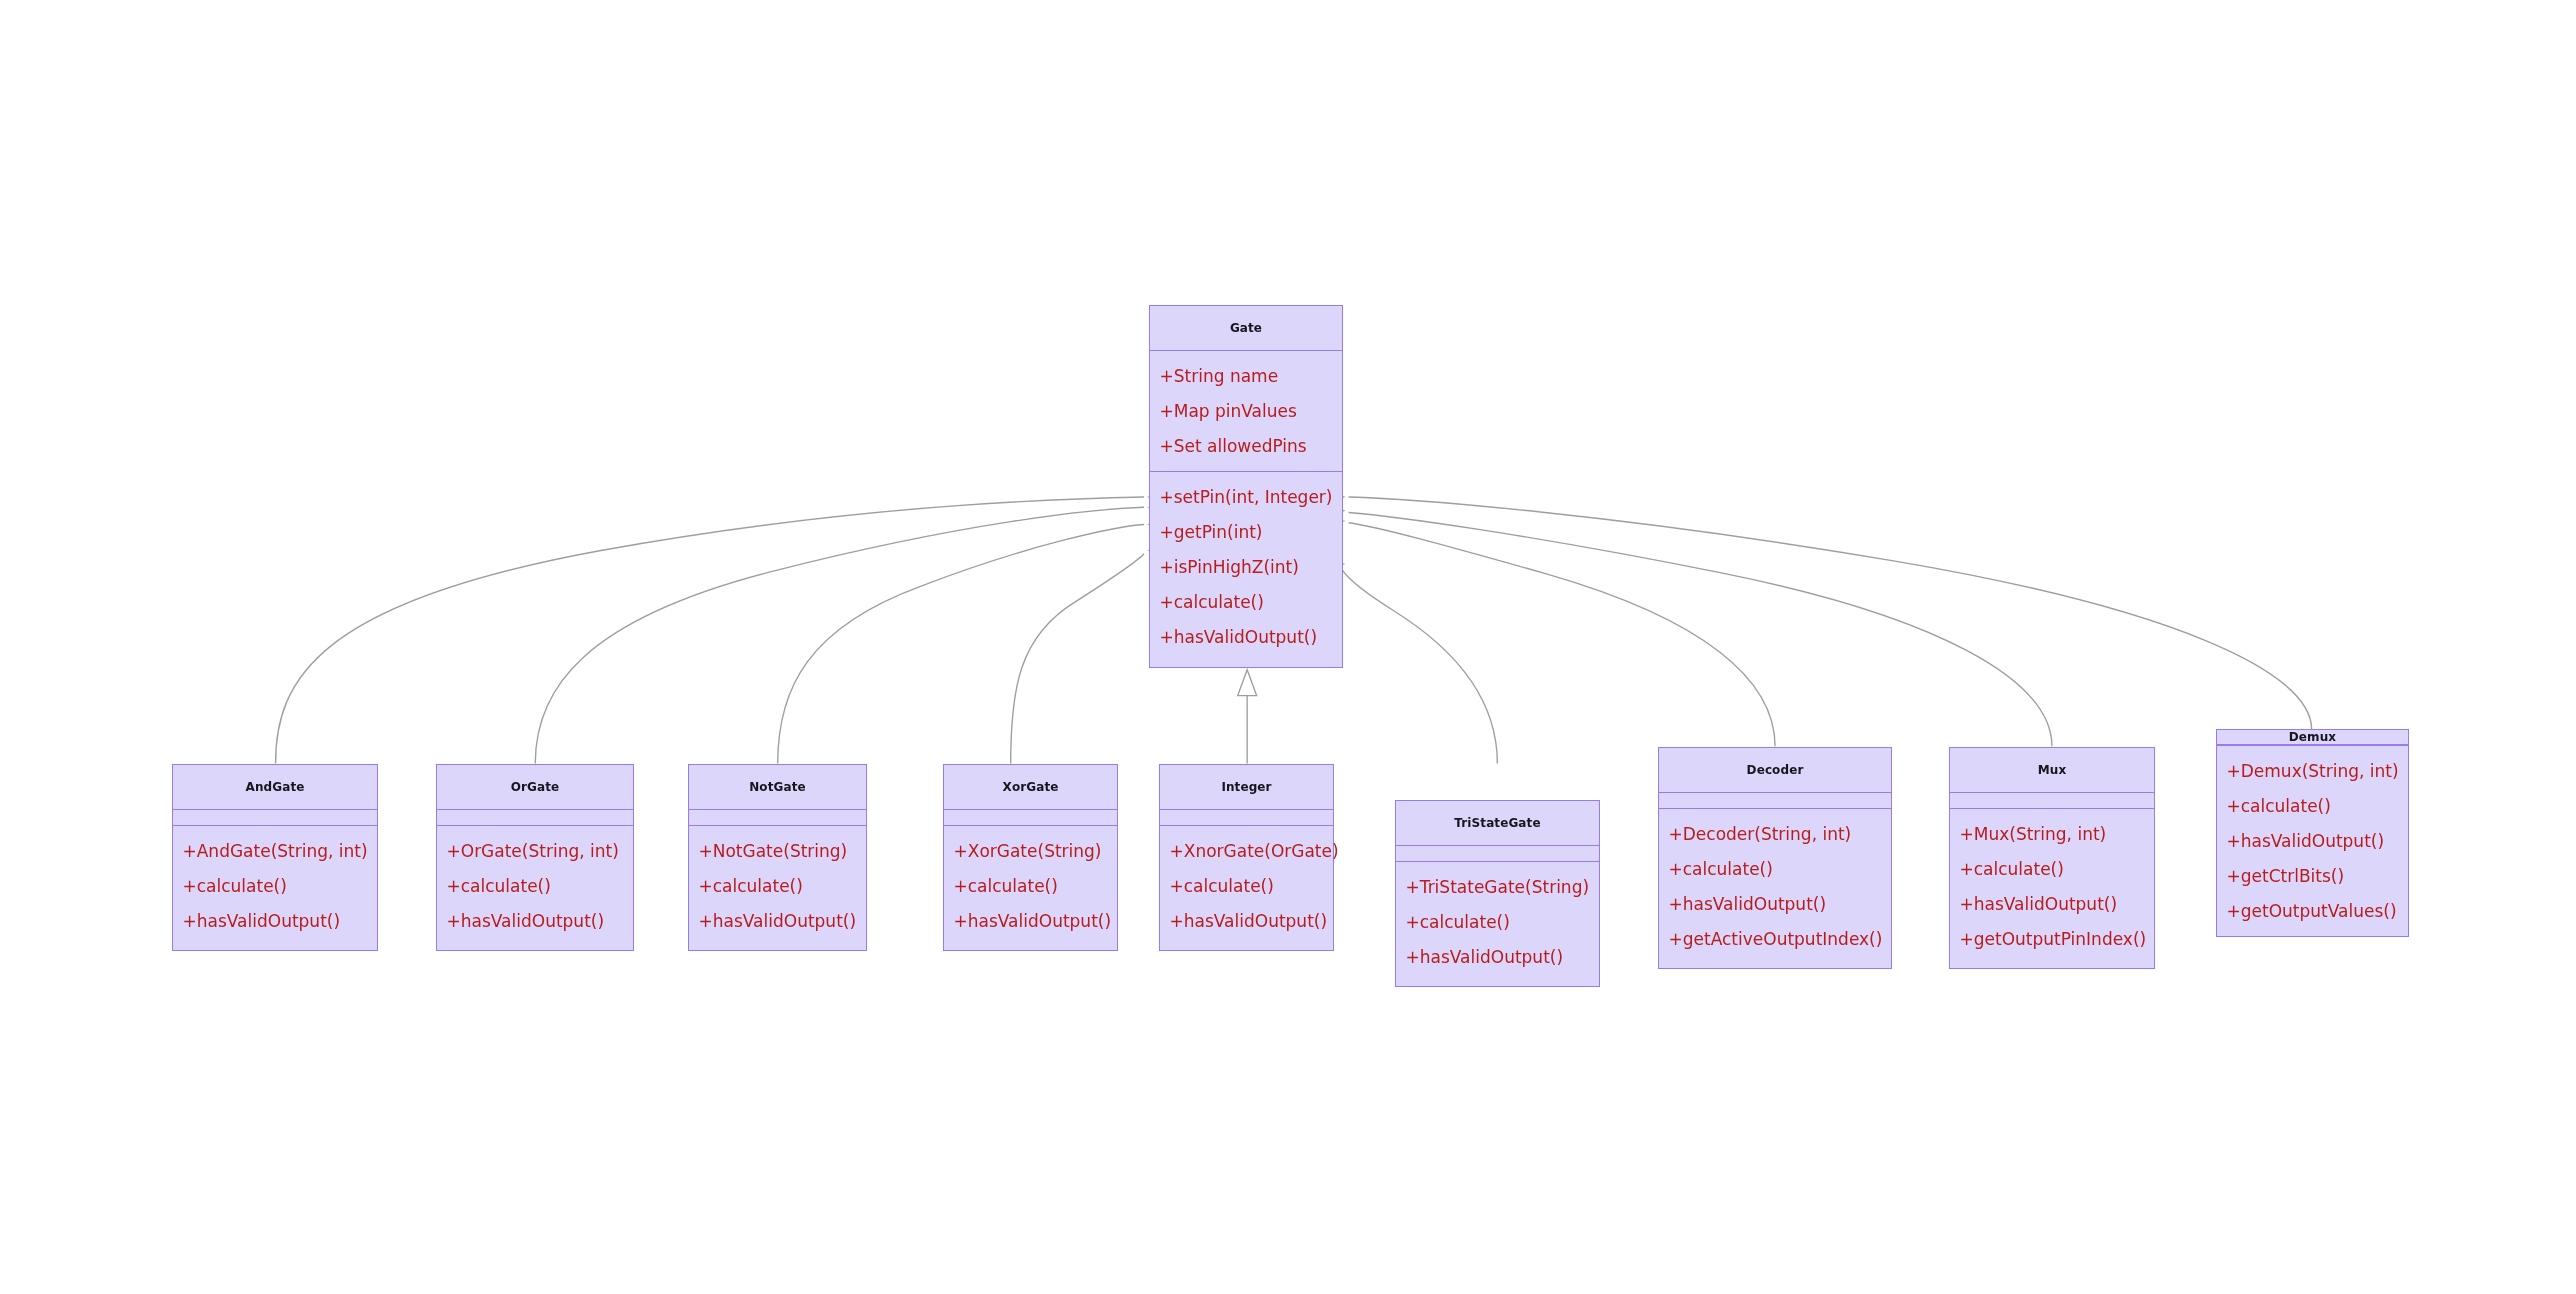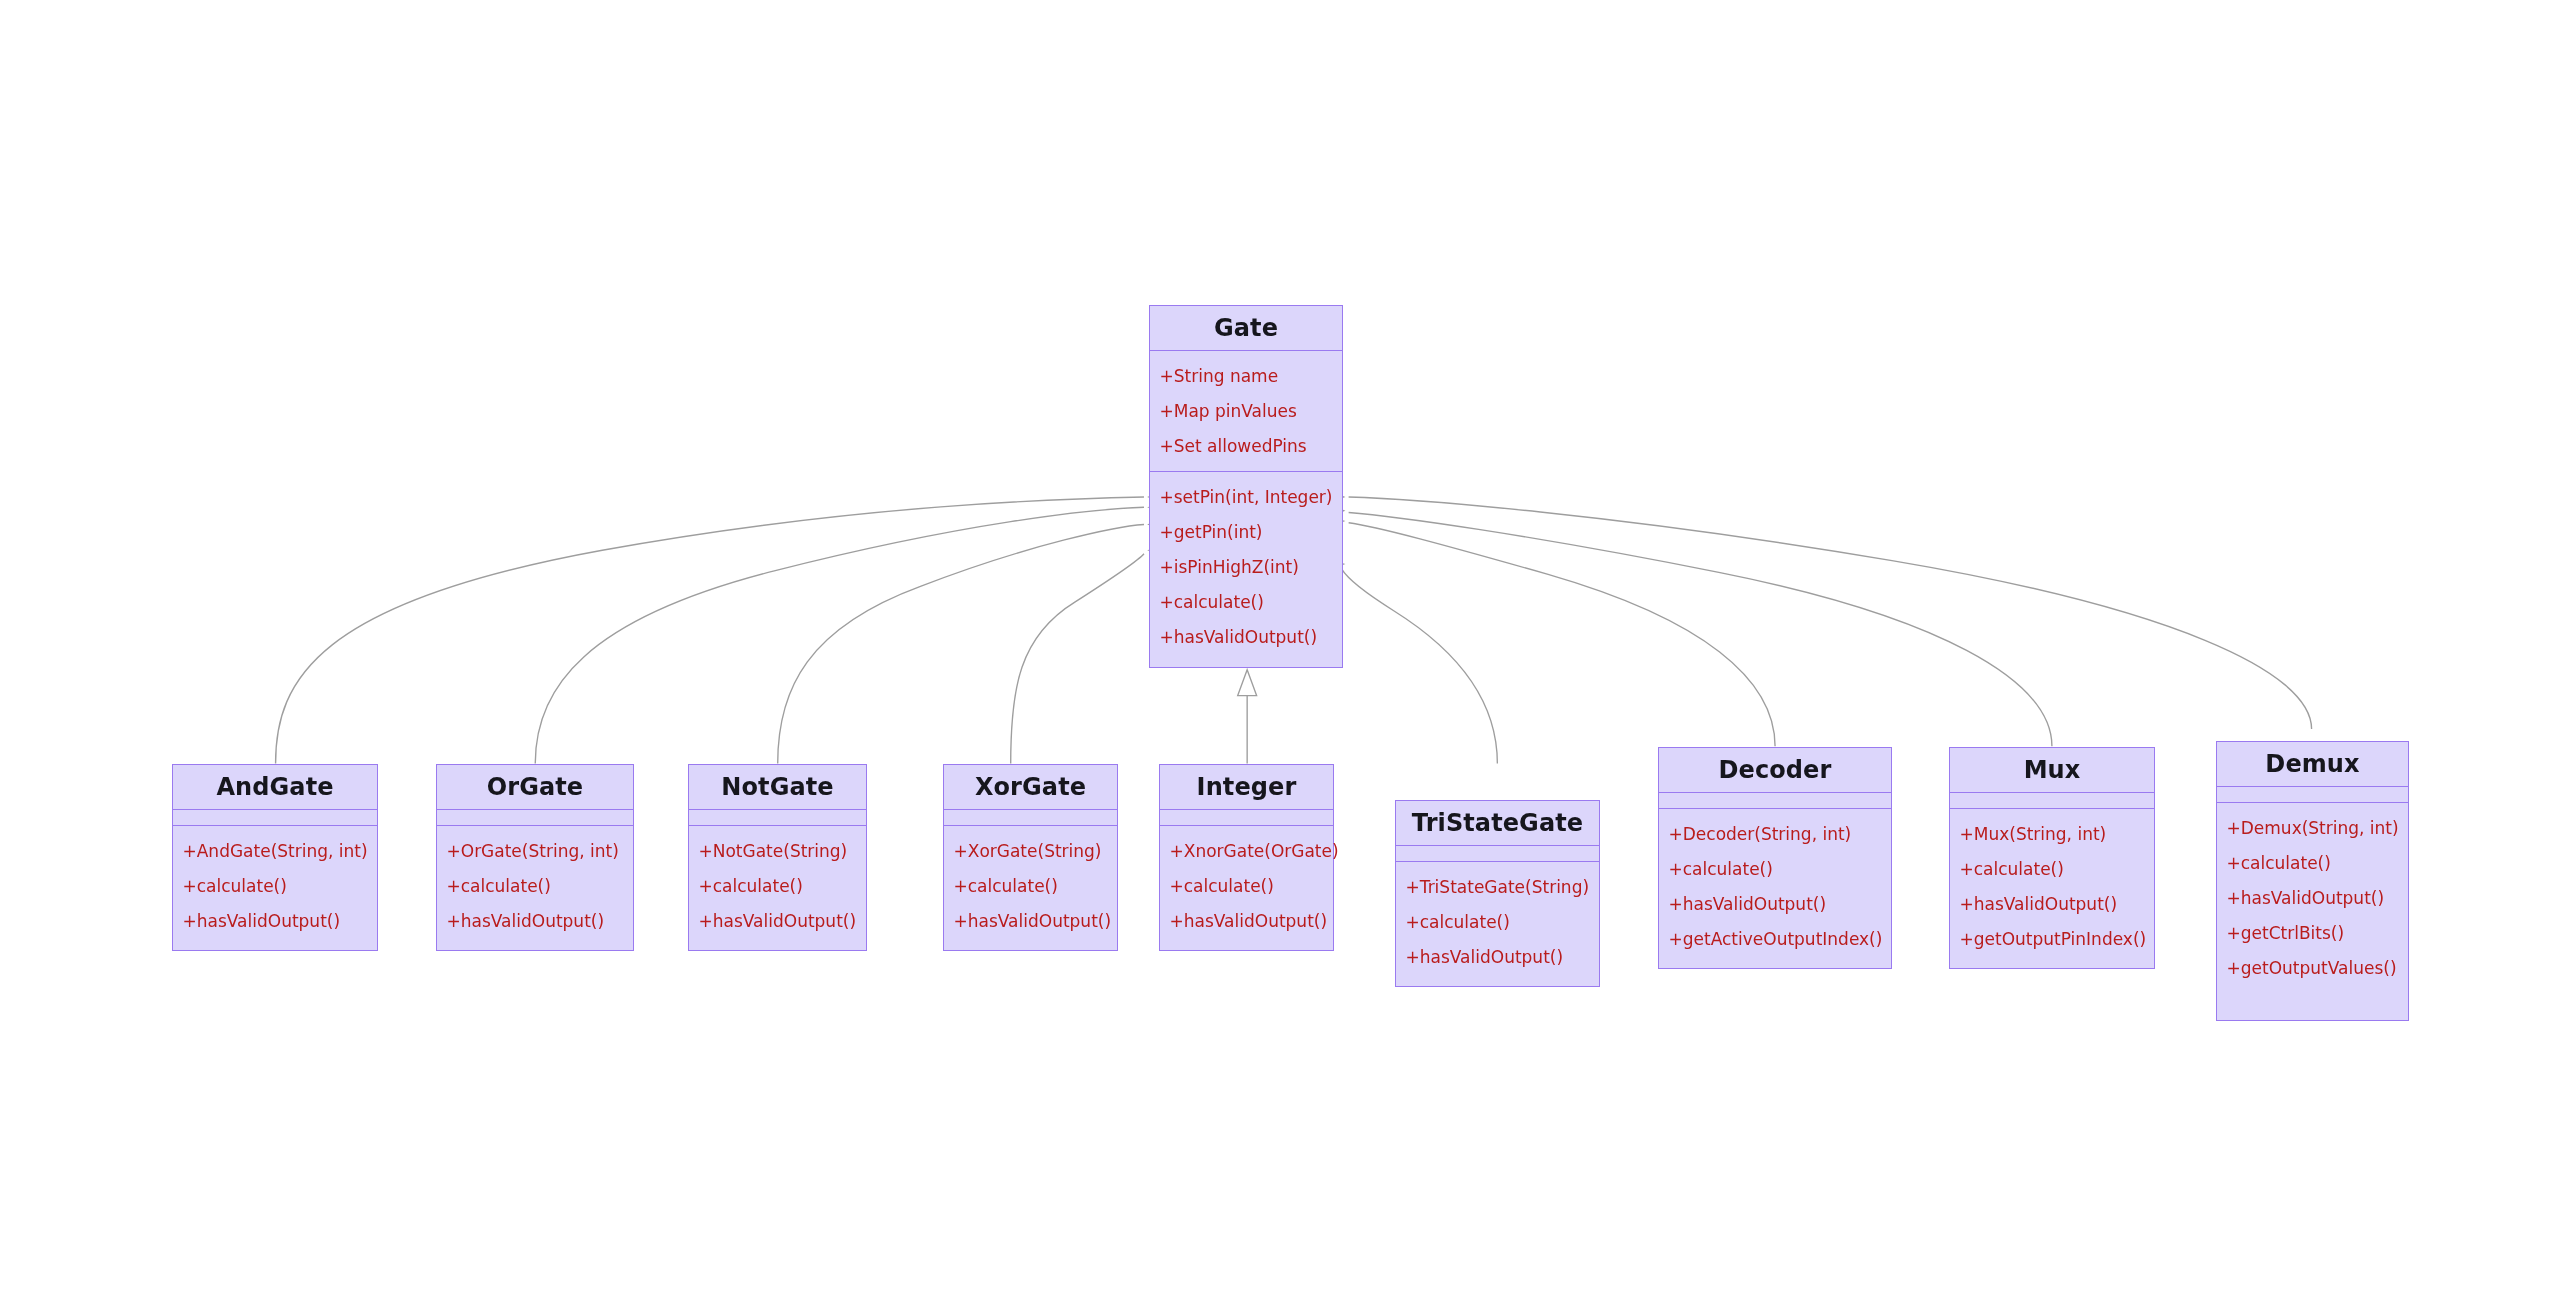--- a/index.html
+++ b/index.html
@@ -31,21 +31,21 @@
     display: flex;
     flex-direction: column;
   }
   .cls-header {
     box-sizing: border-box;
     height: 45px;
     display: flex;
     align-items: center;
     justify-content: center;
     border-bottom: 1.7px solid #9a7af0;
-    font-size: 24px;
+    font-size: 12px;
     font-weight: bold;
     color: #16161d;
     letter-spacing: 0.1px;
   }
   .cls-attrs {
     box-sizing: border-box;
     border-bottom: 1.7px solid #9a7af0;
     padding: 7.7px 9.5px 7.7px 9.5px;
   }
   .cls-attrs.empty {
@@ -170,21 +170,21 @@
     <div class="uml-class" style="left: 1949px; top: 747px; width: 206px; height: 222px;">
       <div class="cls-header">Mux</div>
       <div class="cls-attrs empty"></div>
       <div class="cls-methods">
         <div class="member">+Mux(String, int)</div>
         <div class="member">+calculate()</div>
         <div class="member">+hasValidOutput()</div>
         <div class="member">+getOutputPinIndex()</div>
       </div>
     </div>
-    <div class="uml-class" style="left: 2216px; top: 729px; width: 193px; height: 280px; margin-top: 12px;">
+    <div class="uml-class" style="left: 2216px; top: 729px; width: 193px; height: 208px;">
       <div class="cls-header">Demux</div>
       <div class="cls-attrs empty"></div>
       <div class="cls-methods">
         <div class="member">+Demux(String, int)</div>
         <div class="member">+calculate()</div>
         <div class="member">+hasValidOutput()</div>
         <div class="member">+getCtrlBits()</div>
         <div class="member">+getOutputValues()</div>
       </div>
     </div>

